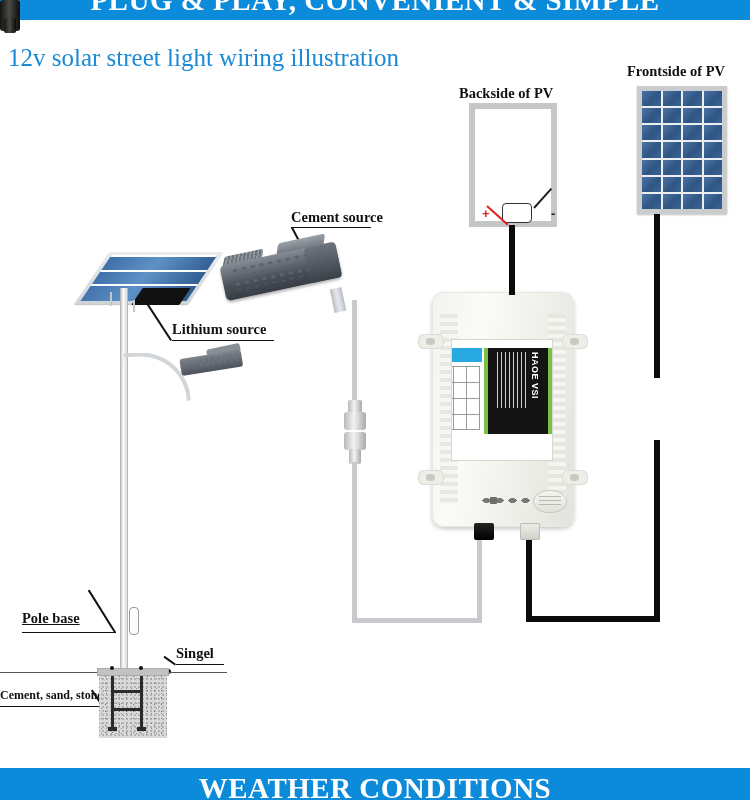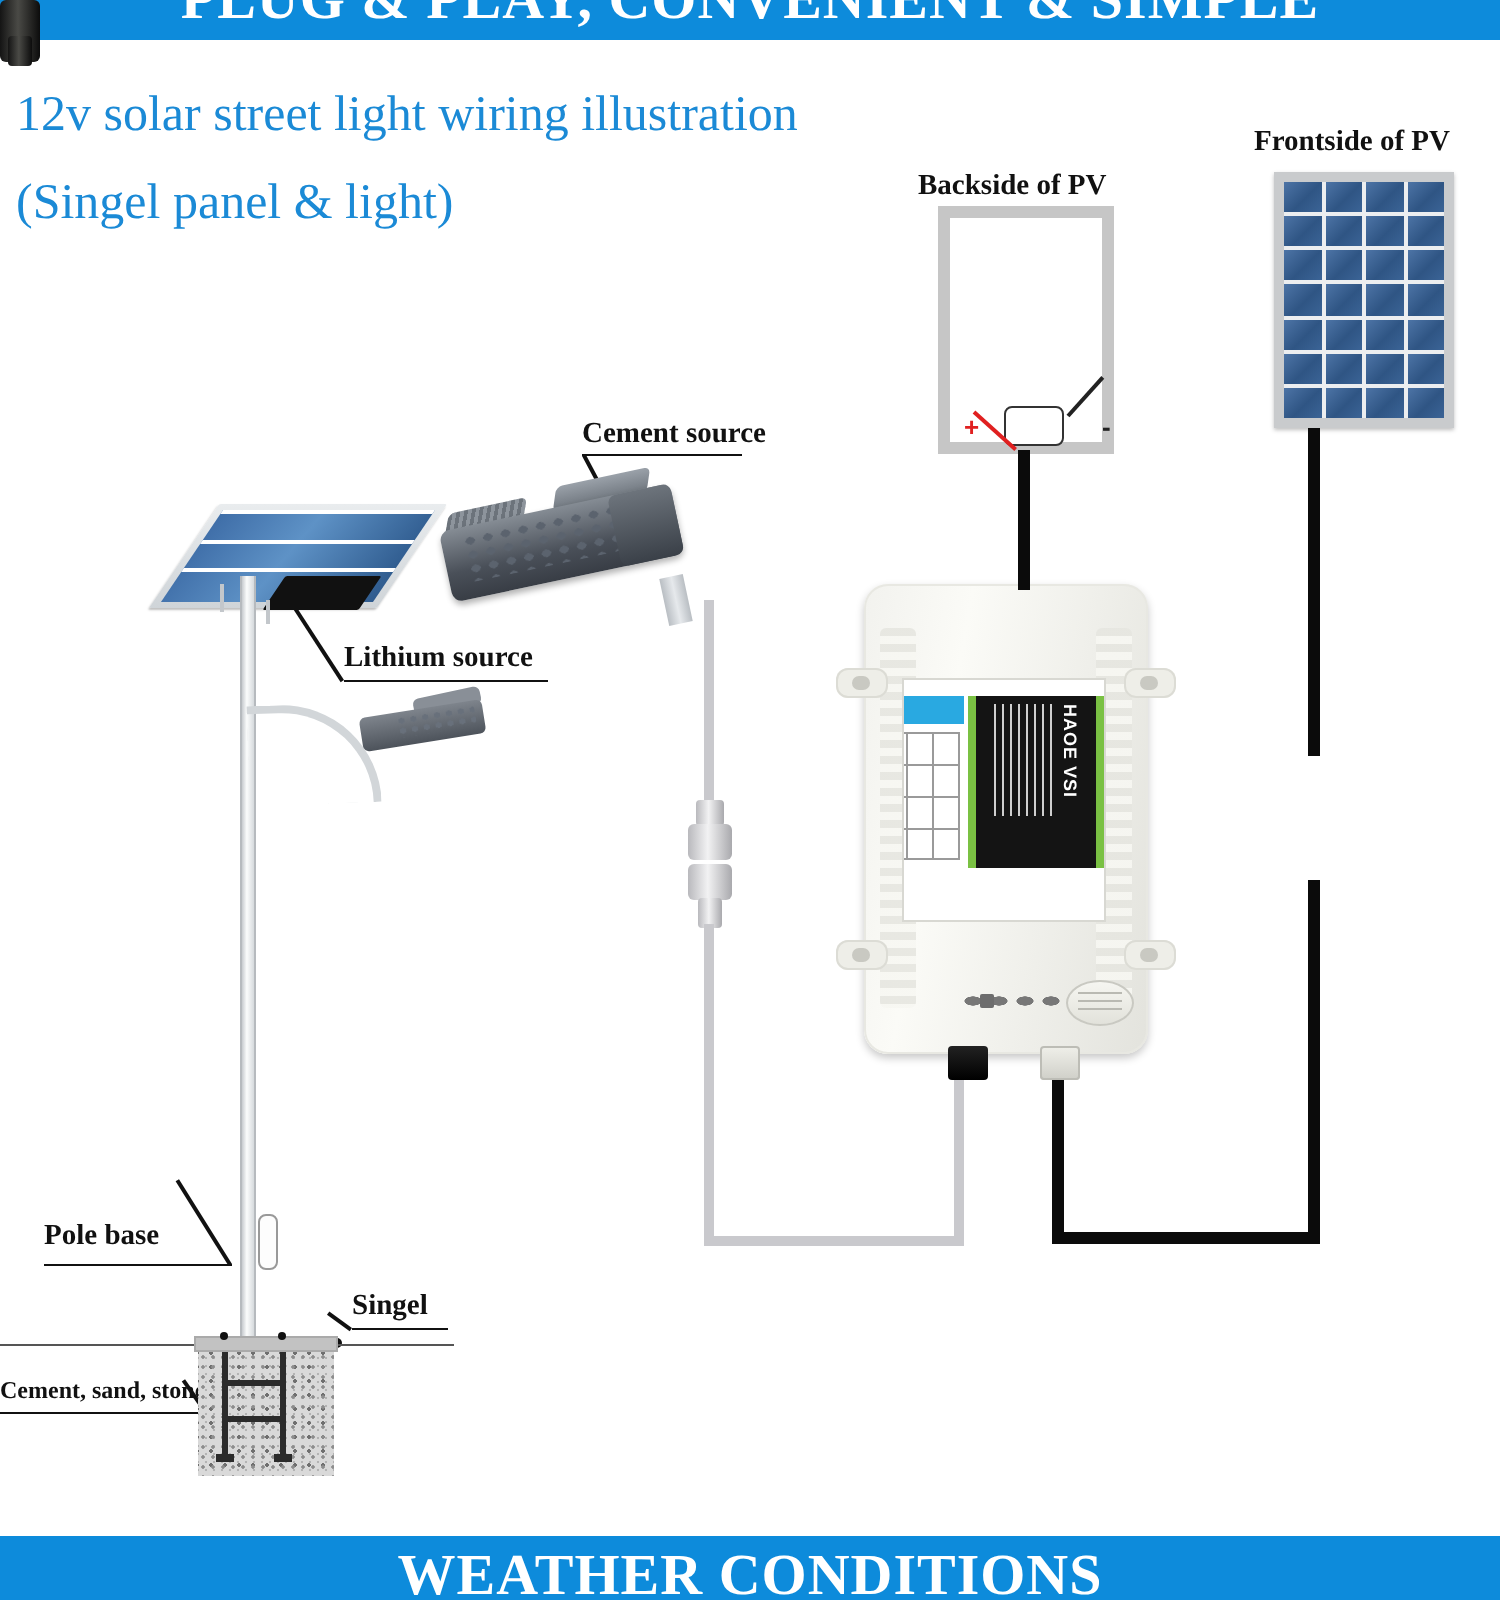--- a/index.html
+++ b/index.html
@@ -302,25 +302,24 @@
 </head>
 <body>
 
 <div id="stage">
 
   <div class="banner" id="banner-top">
     <span>PLUG &amp; PLAY, CONVENIENT &amp; SIMPLE</span>
   </div>
 
   <div class="title-line" id="title-1">12v solar street light wiring illustration</div>
-  <div class="title-line" id="title-2">(Singel panel &amp; light)</div>
 
   <div class="callout" style="left:291px;top:209px;">Cement source</div>
   <div class="callout" style="left:172px;top:321px;">Lithium source</div>
-  <div class="callout" style="left:22px;top:610px;">Pole base</div>
+  <div class="callout" style="left:22px;top:610px;text-decoration:underline;">Pole base</div>
   <div class="callout" style="left:176px;top:645px;">Singel</div>
   <div class="callout" style="left:0px;top:688px;font-size:12px;">Cement, sand, stone</div>
   <div class="callout" style="left:459px;top:85px;">Backside of PV</div>
   <div class="callout" style="left:627px;top:63px;">Frontside of PV</div>
 
   <div class="ln hline" style="left:291px;top:227px;width:80px;"></div>
   <div class="ln" style="left:291px;top:228px;width:1.6px;height:44px;transform:rotate(-28deg);transform-origin:top left;background:#111;"></div>
 
   <div class="ln hline" style="left:172px;top:340px;width:102px;"></div>
   <div class="ln" style="left:172px;top:340px;width:1.6px;height:50px;transform:rotate(147deg);transform-origin:top left;background:#111;"></div>

